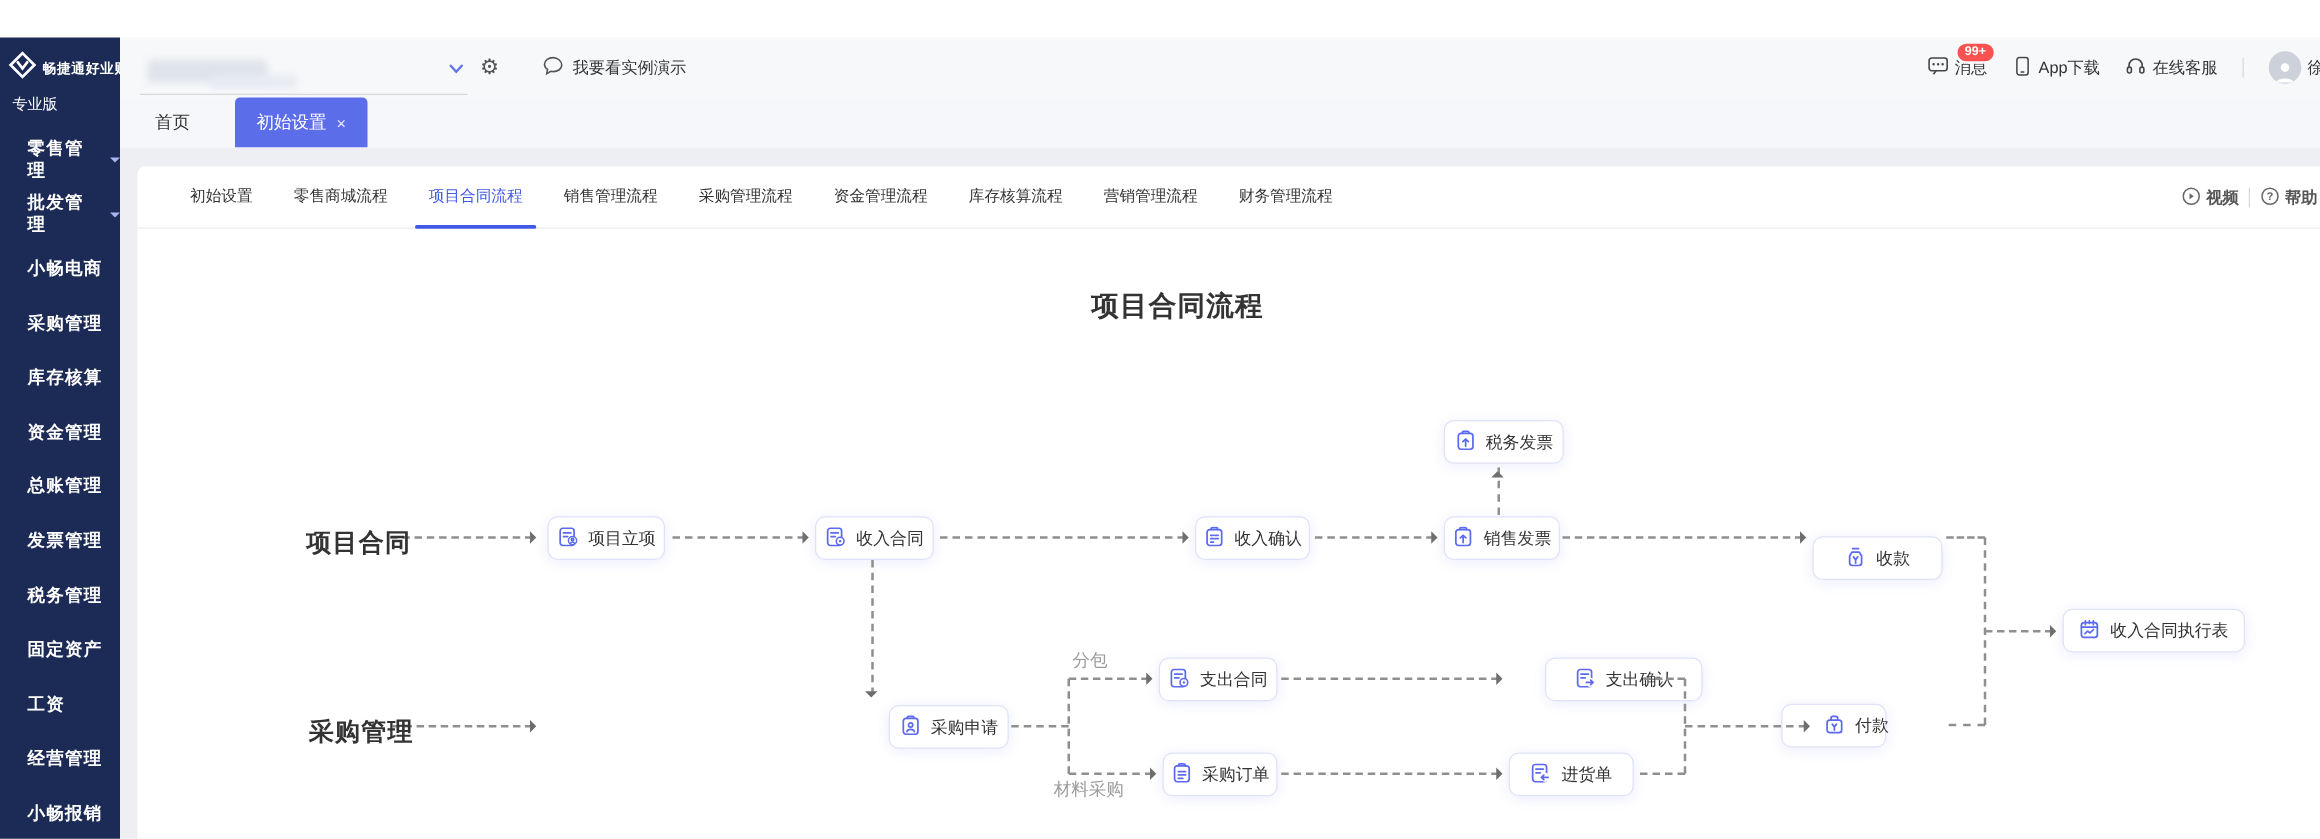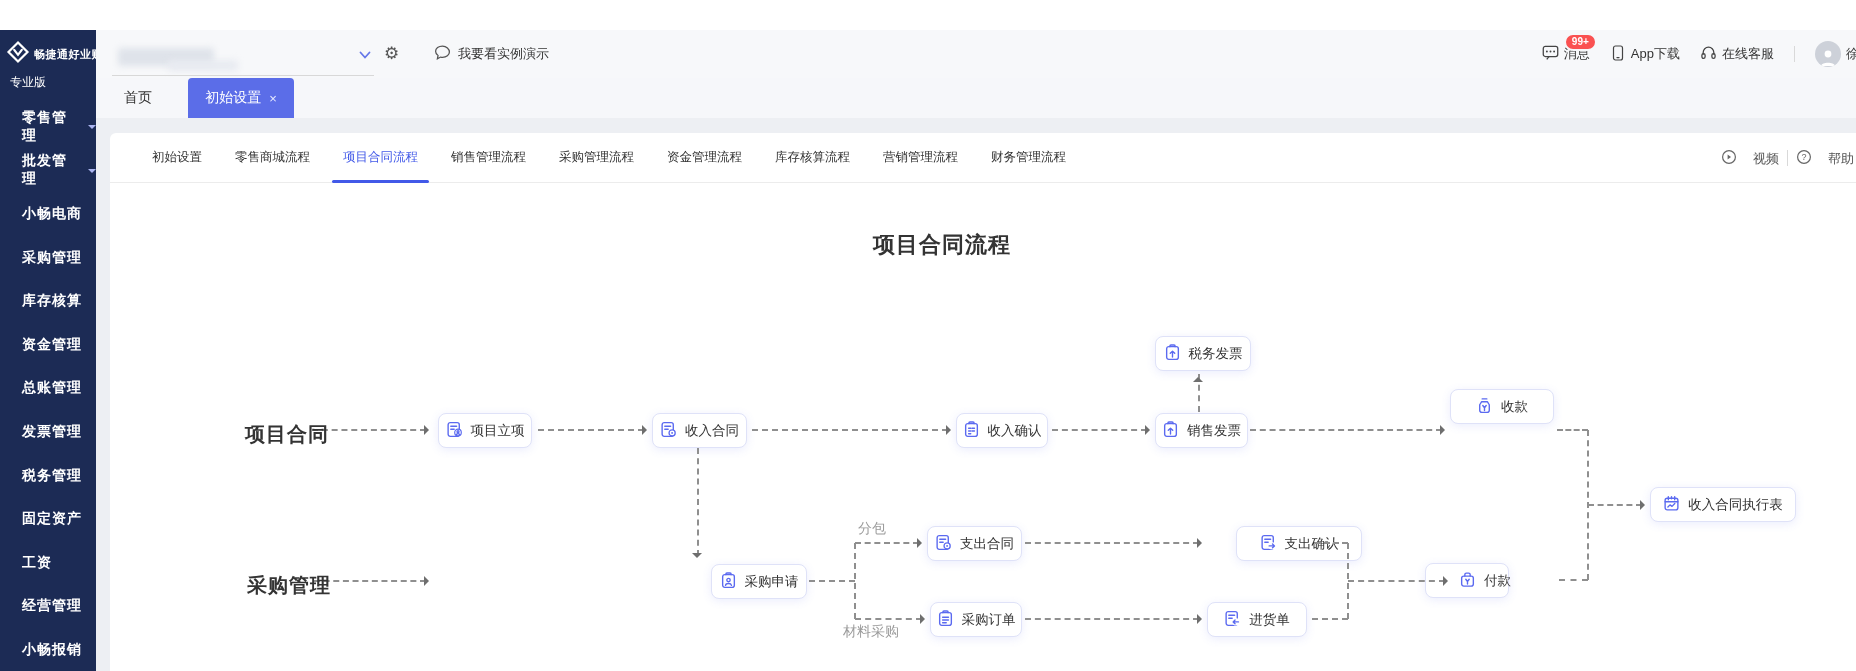--- a/index.html
+++ b/index.html
@@ -43,21 +43,21 @@
   .wt-close { font-size:13px; color:#e8ebff; cursor:pointer; }
 
   
   .content { position:absolute; left:96px; top:118px; right:0; bottom:0; background:#edeff3; }
   .card { position:absolute; left:14px; top:15px; right:0; bottom:0; background:#fff; border-radius:6px 0 0 0; }
   .flowtabs { height:50px; border-bottom:1px solid #ececec; display:flex; align-items:center; padding-left:36px; gap:21px; position:relative; }
   .ft { font-size:12.5px; color:#333; cursor:pointer; position:relative; height:50px; display:flex; align-items:center; padding:0 6px; }
   .ft.active { color:#4259e8; }
   .ft.active::after { content:''; position:absolute; left:-5px; right:-5px; bottom:0; height:3px; background:#4259e8; border-radius:2px; }
   .tab-utils { position:absolute; right:0; top:0; height:50px; display:flex; align-items:center; gap:8px; font-size:13px; color:#555; padding-right:2px; }
-  .tu { display:flex; align-items:flex-end; gap:16px; cursor:pointer; }
+  .tu { display:flex; align-items:center; gap:4px; cursor:pointer;font-weight:bold; }
 
   
   .dg-title { position:absolute; left:873px; top:230px; font-size:22px; font-weight:600; color:#333; letter-spacing:1px; }
   .node { position:absolute; height:35px; background:#fff; border:1px solid #dfe2f8; border-radius:8px;
     box-shadow:0 2px 10px rgba(93,107,240,.12); display:flex; align-items:center; justify-content:center; gap:8px;
     font-size:13.5px; color:#333; white-space:nowrap; cursor:pointer; }
   .node svg { flex:0 0 auto; }
   .rowlab { position:absolute; font-size:20px; font-weight:700; color:#333; letter-spacing:1px; }
   .eh { position:absolute; height:0; border-top:2px dashed #8f8f8f; }
   .ev { position:absolute; width:0; border-left:2px dashed #8f8f8f; }
@@ -275,21 +275,21 @@
         <span>销售发票</span>
       </div>
       <div class="node" style="left: 1155px; top: 336px; width: 96px;">
         <span><svg width="17" height="17" viewBox="0 0 16 16">
             <rect x="2.5" y="2.5" width="11" height="12" rx="2" fill="none" stroke="#5b6af0" stroke-width="1.3" stroke-linecap="round" stroke-linejoin="round"></rect>
             <path d="M5.5 2.5V2a1 1 0 011-1h3a1 1 0 011 1v.5" fill="none" stroke="#5b6af0" stroke-width="1.3" stroke-linecap="round" stroke-linejoin="round"></path>
             <path d="M8 12.3V6.8M5.9 8.8L8 6.8l2.1 2" fill="none" stroke="#5b6af0" stroke-width="1.3" stroke-linecap="round" stroke-linejoin="round"></path>
           </svg></span>
         <span>税务发票</span>
       </div>
-      <div class="node" style="left: 1450px; top: 389px; width: 104px;">
+      <div class="node" style="left: 1450px; top: 429px; width: 104px;">
         <span><svg width="17" height="17" viewBox="0 0 16 16">
             <path d="M5.2 4.5h5.6l1.7 2.8v5.2a2 2 0 01-2 2H5.5a2 2 0 01-2-2V7.3z" fill="none" stroke="#5b6af0" stroke-width="1.3" stroke-linecap="round" stroke-linejoin="round"></path>
             <path d="M5.8 1.8h4.4M6.4 8l1.6 2.1L9.6 8M8 10.1v2.6" fill="none" stroke="#5b6af0" stroke-width="1.3" stroke-linecap="round" stroke-linejoin="round"></path>
           </svg></span>
         <span>收款</span>
       </div>
       <div class="node" style="left: 1650px; top: 487px; width: 146px;">
         <span><svg width="17" height="17" viewBox="0 0 16 16">
             <rect x="2" y="3" width="12" height="11" rx="2" fill="none" stroke="#5b6af0" stroke-width="1.3" stroke-linecap="round" stroke-linejoin="round"></rect>
             <path d="M5 1.5v3M8 1.5v2M11 1.5v3M2 6.3h12" fill="none" stroke="#5b6af0" stroke-width="1.3" stroke-linecap="round" stroke-linejoin="round"></path>

